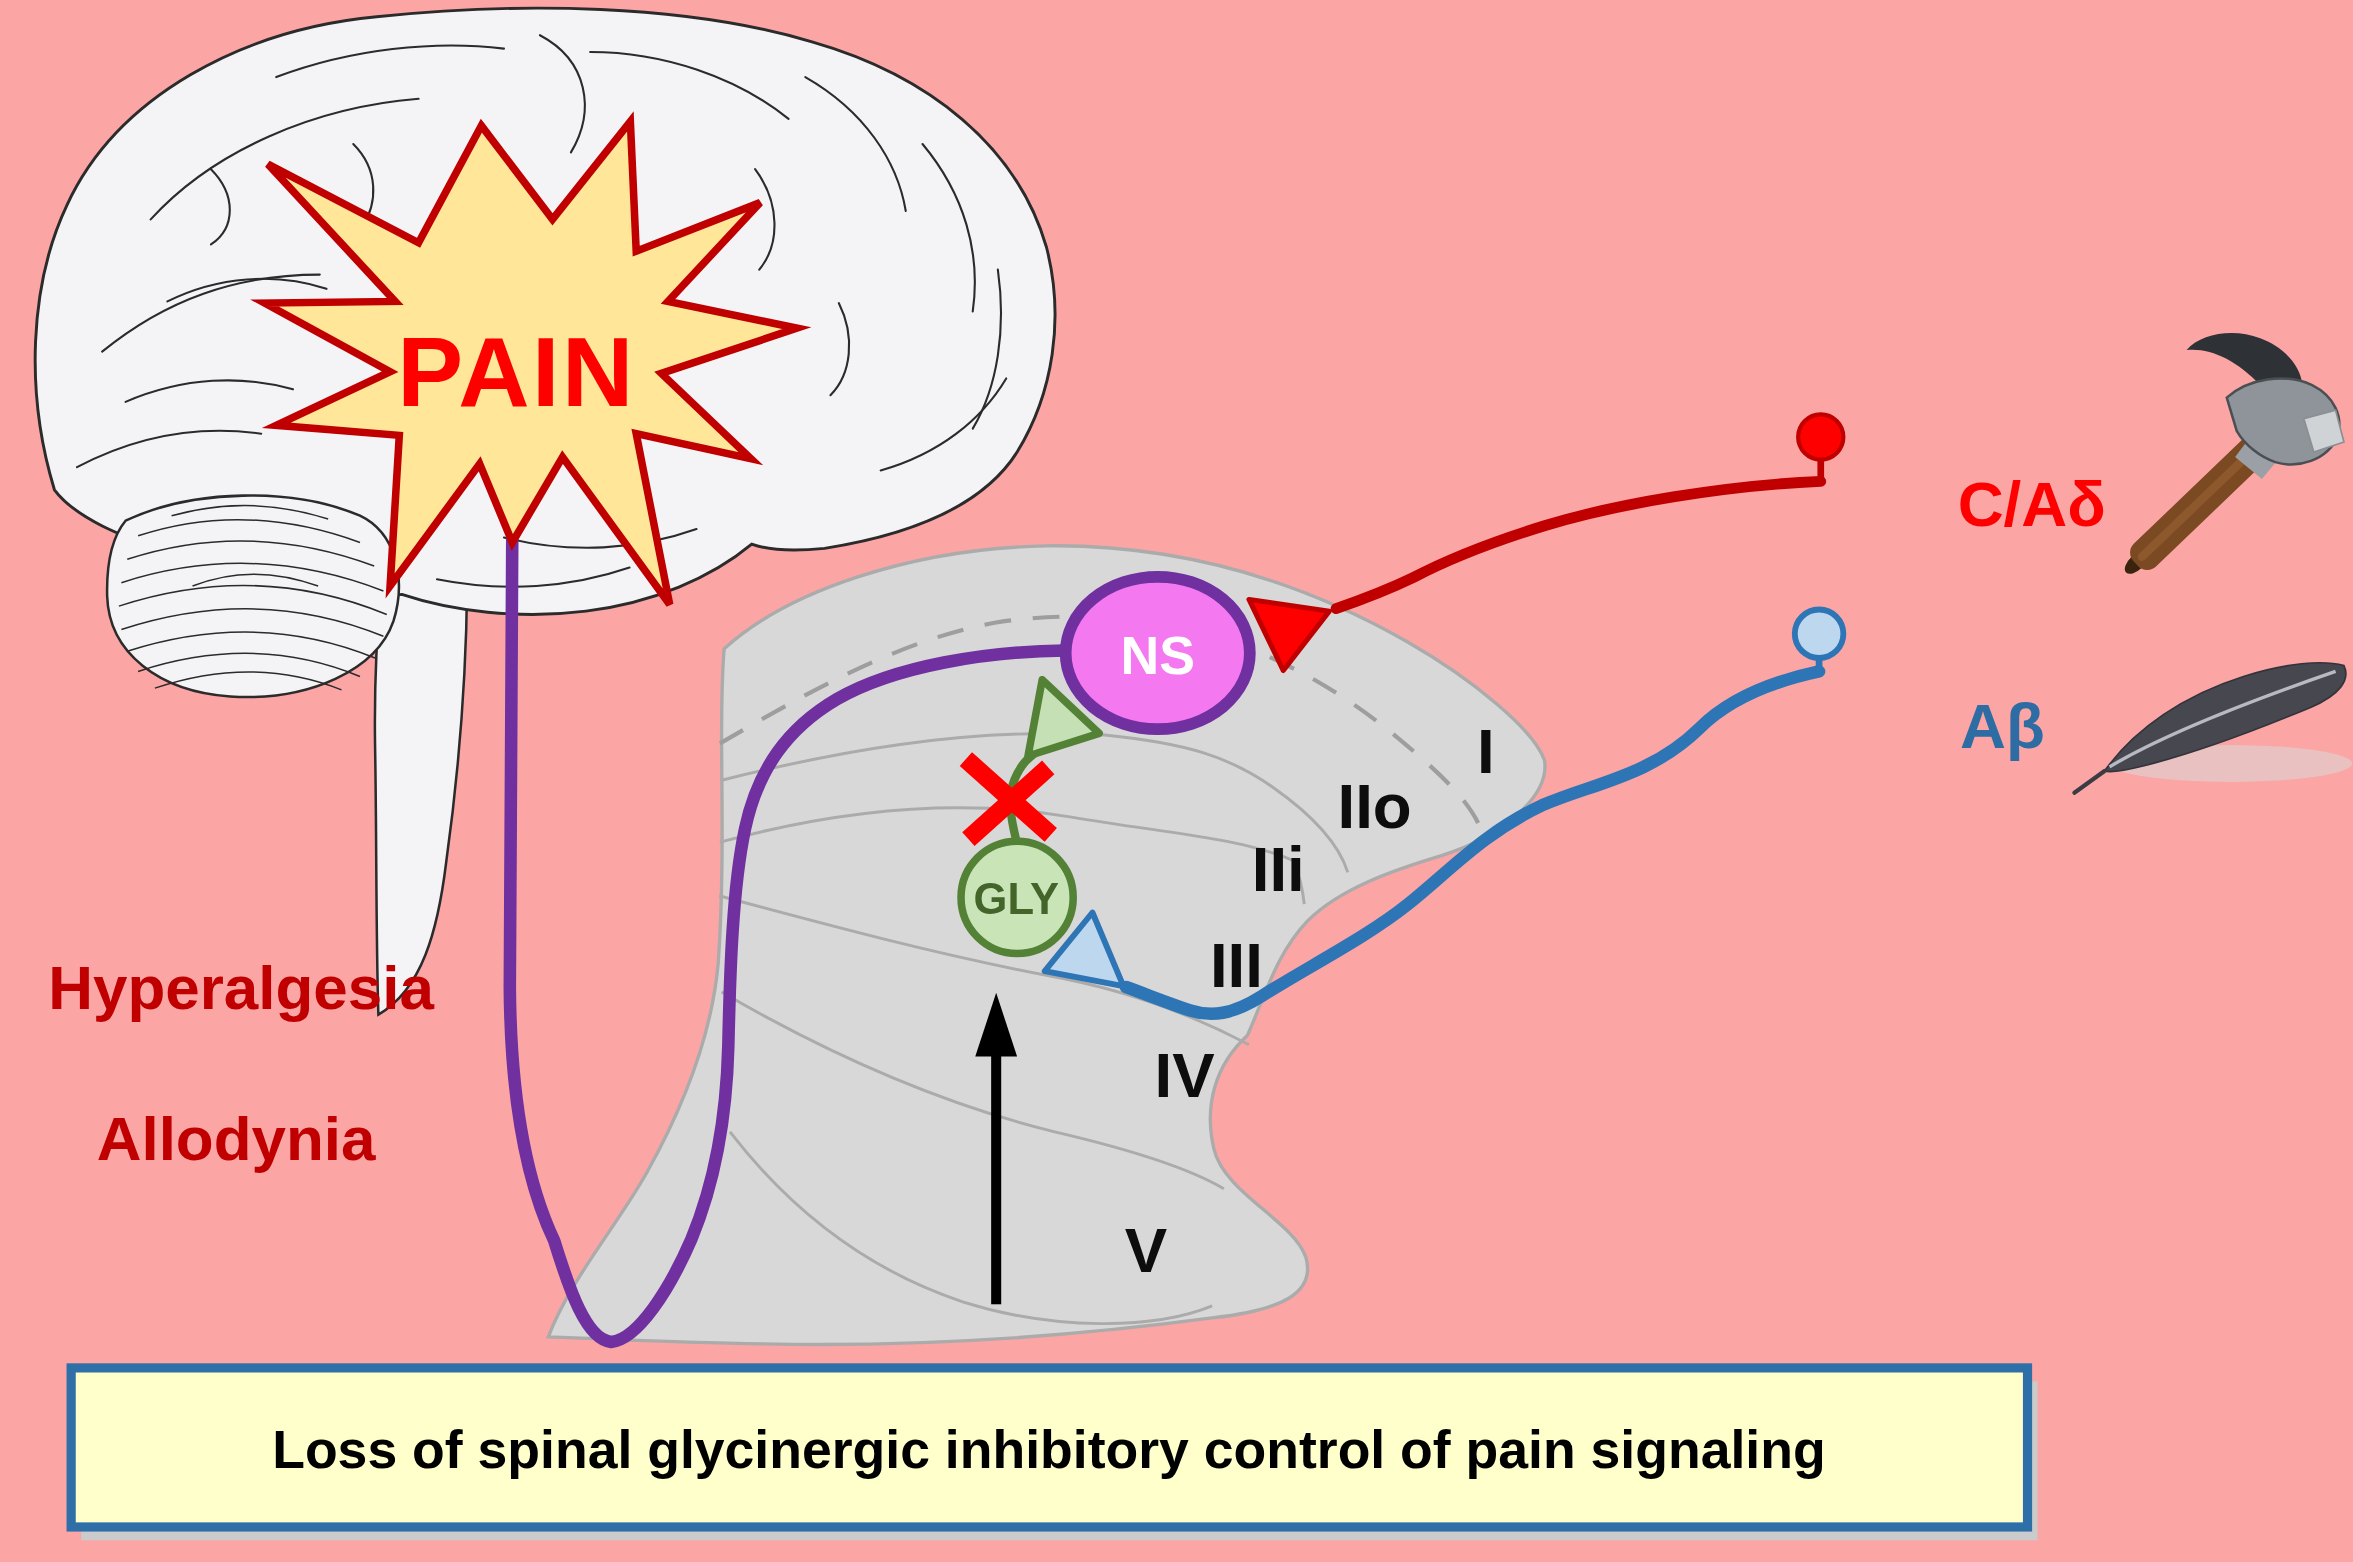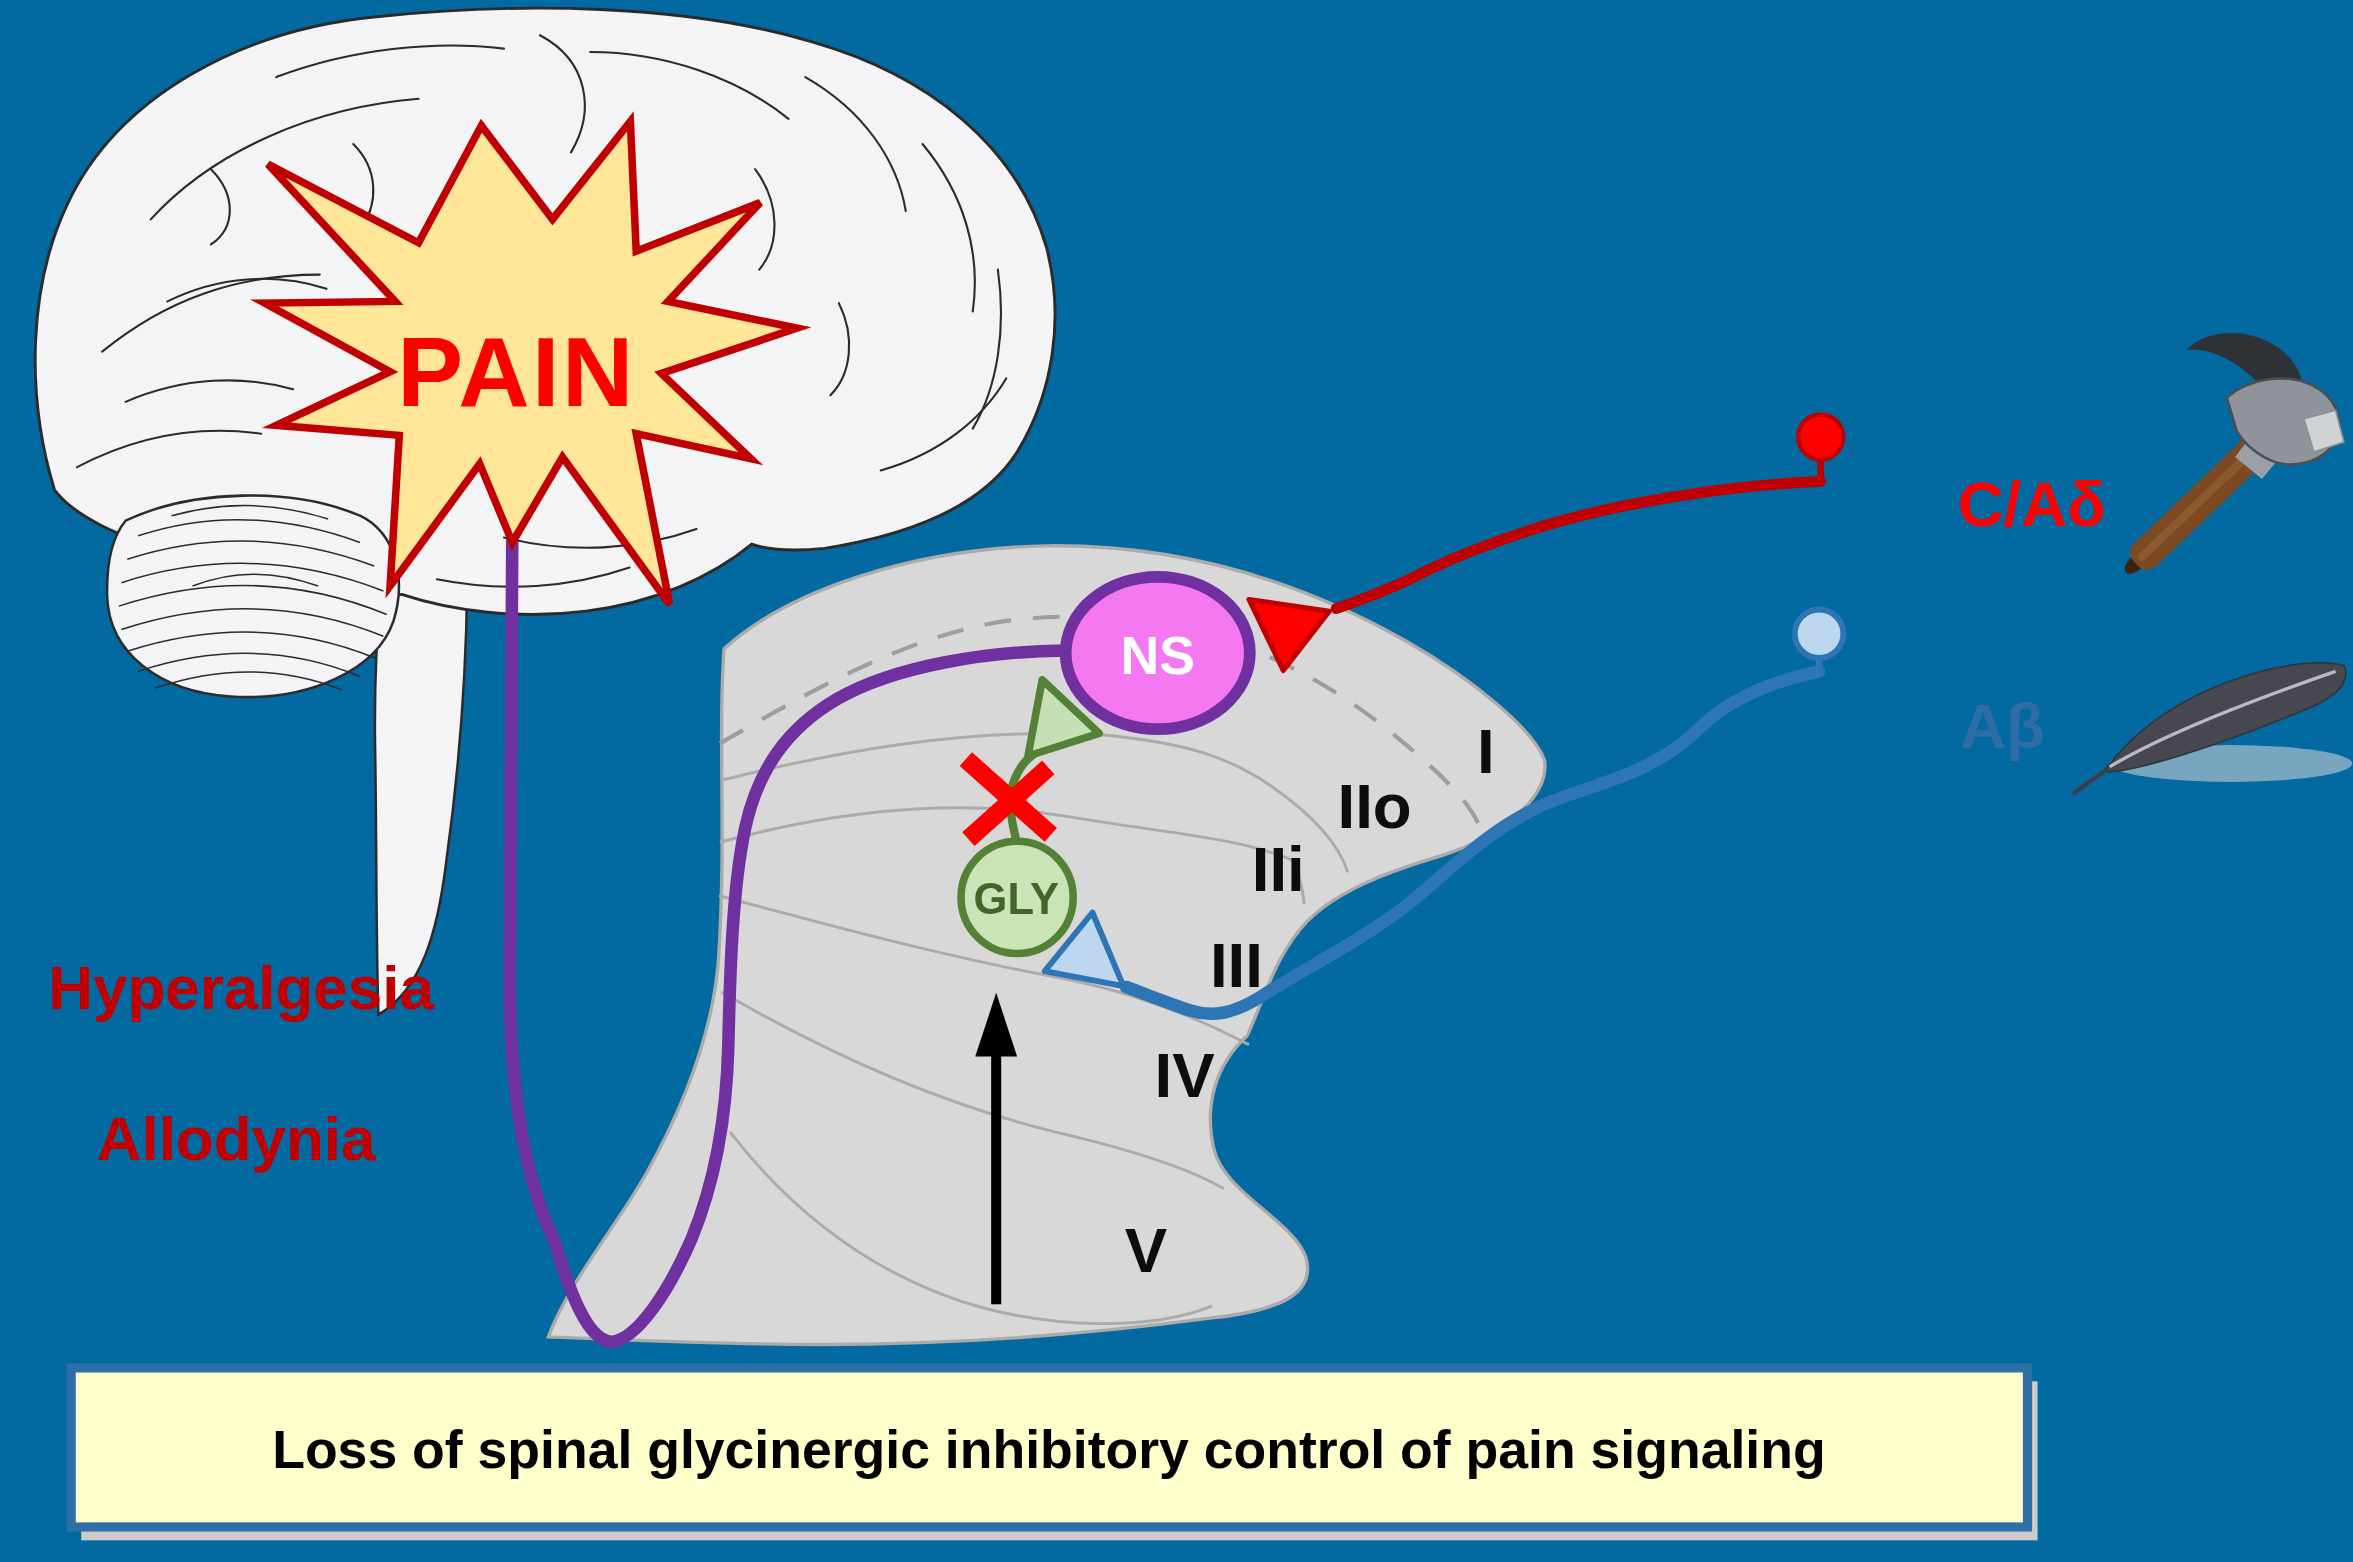--- a/index.html
+++ b/index.html
@@ -1,17 +1,17 @@
 <!DOCTYPE html>
 <html style="font-size:13.4px"><head>
 <meta charset="utf-8">
 <style>
   html,body{margin:0;padding:0;background:#ffffff;}
   body{font-family:"Liberation Sans", sans-serif;}
-  .stage{width:2354px;height:1563px;position:relative;background:#0369a1;}
+  .stage{width:2354px;height:1563px;position:relative;background:#fca5a5;}
   svg{display:block;}
   text{font-family:"Liberation Sans", sans-serif;}
   .pain-text{font-size:118px;font-weight:bold;fill:#ff0000;letter-spacing:3px;}
   .symptom-text{font-size:74px;font-weight:bold;fill:#c00000;}
   .ns-text{font-size:64px;font-weight:bold;fill:#ffffff;}
   .gly-text{font-size:52px;font-weight:bold;fill:#44652a;}
   .lamina-text{font-size:76px;font-weight:bold;fill:#0d0d0d;}
   .cad-text{font-size:76px;font-weight:bold;fill:#ff0000;}
   .abeta-text{font-size:76px;font-weight:bold;fill:#2e6da4;}
   .banner-text{font-size:64px;font-weight:bold;fill:#000000;}

